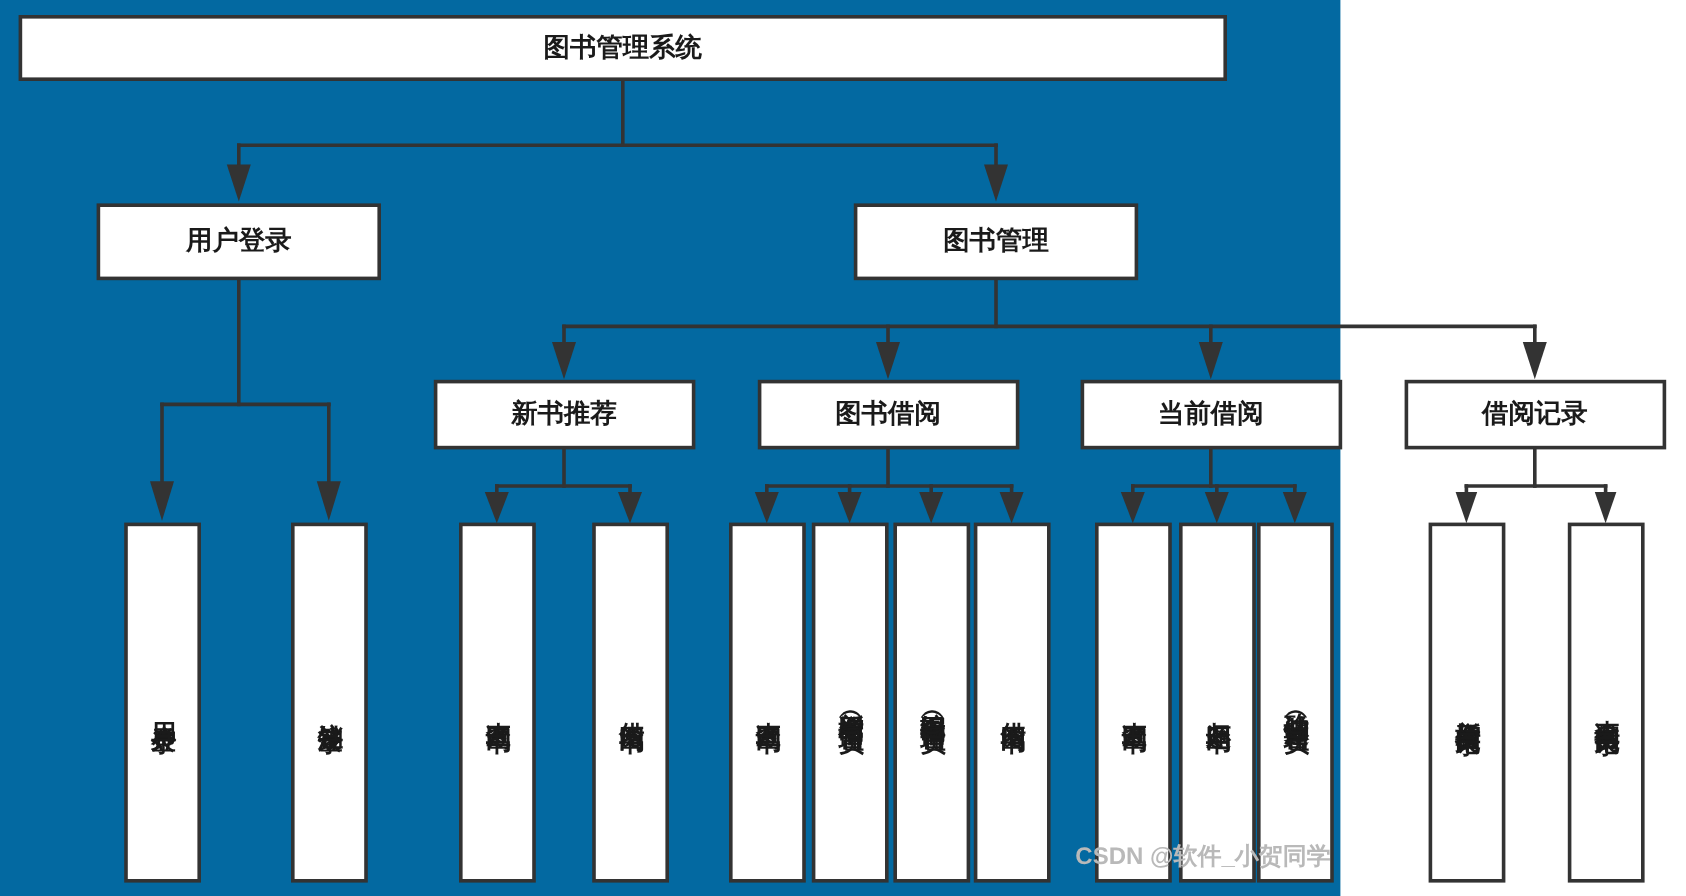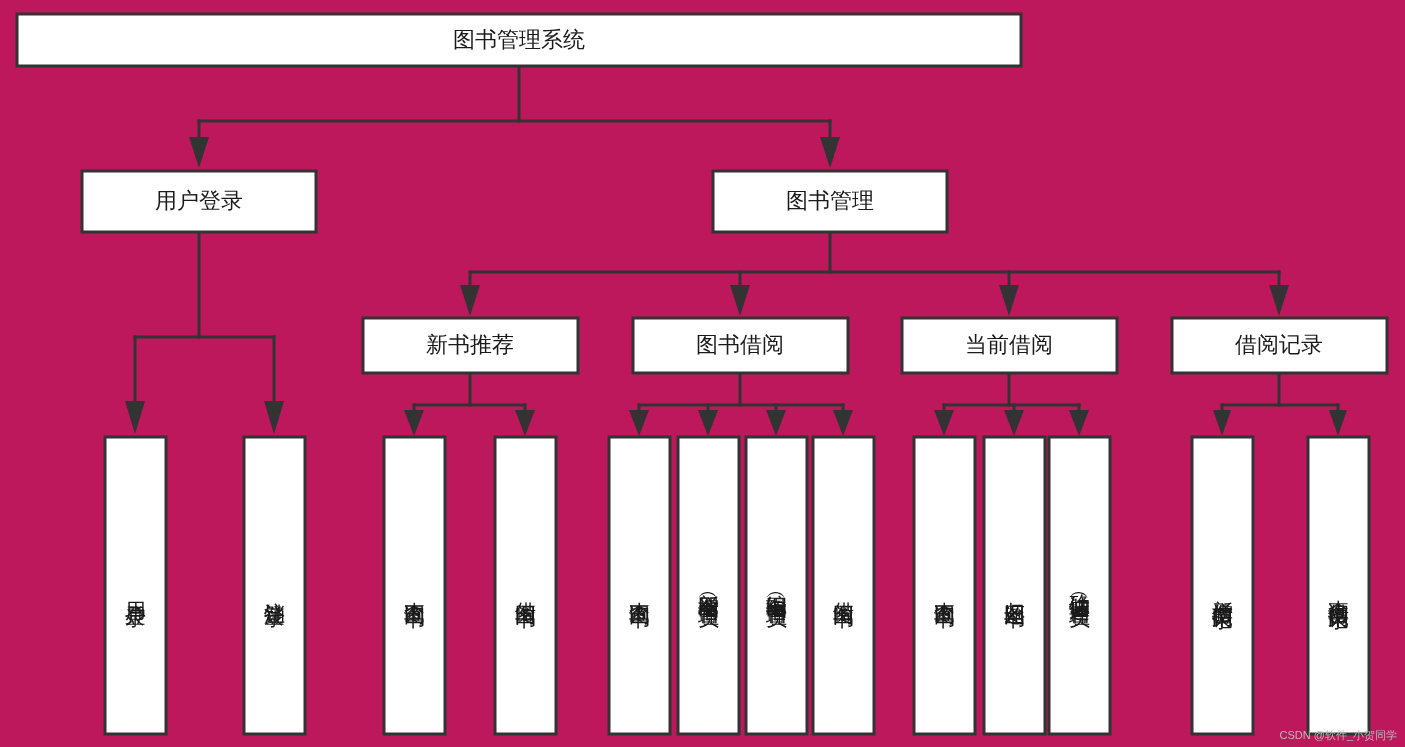--- a/index.html
+++ b/index.html
@@ -8,23 +8,24 @@
     background: #ffffff;
   }
   body {
     width: 1405px;
     height: 747px;
     font-family: "Liberation Sans", "DejaVu Sans", sans-serif;
     overflow: hidden;
   }
   #diagram-root {
     position: relative;
-    width: 1405px;
+    width: 1117px;
     height: 747px;
-    background: #be185d;
+    background: #0369a1;
+    font-weight: bold;
   }
   svg.diagram {
     display: block;
     width: 1405px;
     height: 747px;
   }
   .node-rect {
     fill: #ffffff;
     stroke: #333333;
     stroke-width: 3;
@@ -52,23 +53,23 @@
     fill: #1a1a1a;
     writing-mode: vertical-rl;
     text-orientation: upright;
     glyph-orientation-vertical: 0;
     text-anchor: middle;
     letter-spacing: 2px;
   }
   .watermark {
     position: absolute;
     right: 8px;
-    bottom: 4px;
-    font-family: "Liberation Sans", "DejaVu Sans", sans-serif;
-    font-size: 11px;
+    bottom: 20px;
+    font-family: "Liberation Sans", "DejaVu Sans", sans-serif;
+    font-size: 20px;
     color: #b9b9b9;
     white-space: nowrap;
     pointer-events: none;
   }
 </style>
 </head>
 <body>
 
 <div id="diagram-root">
 

